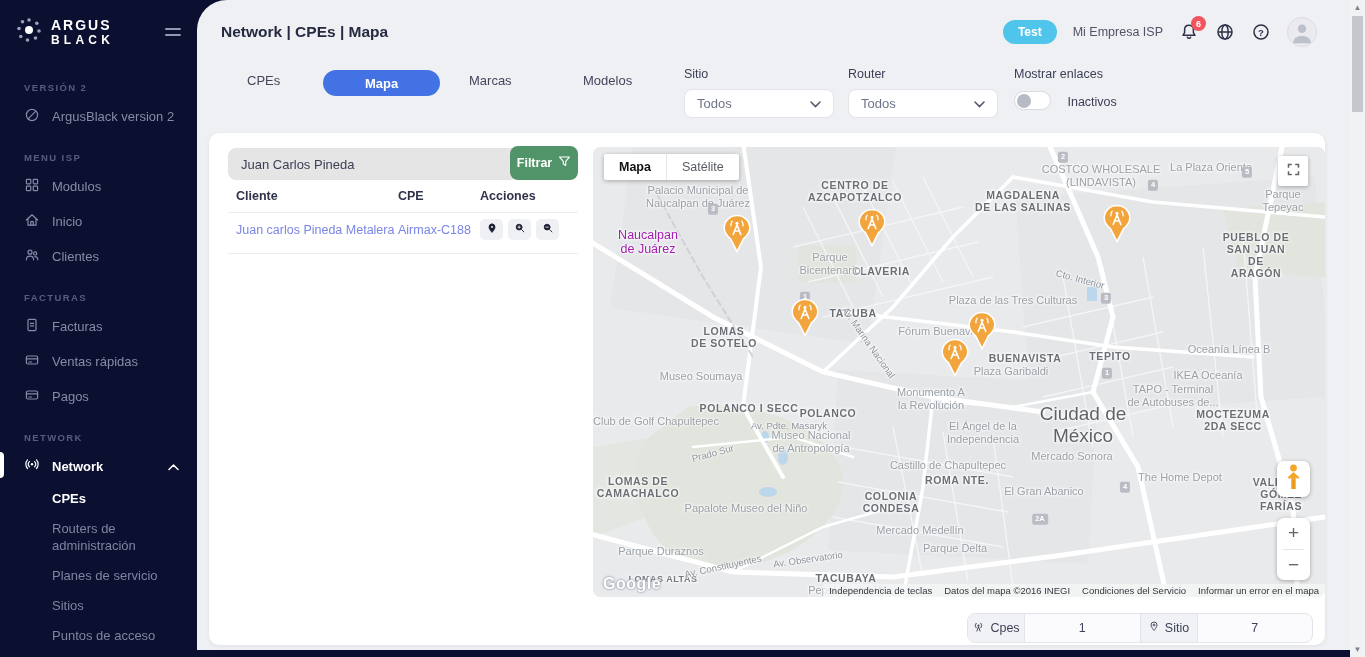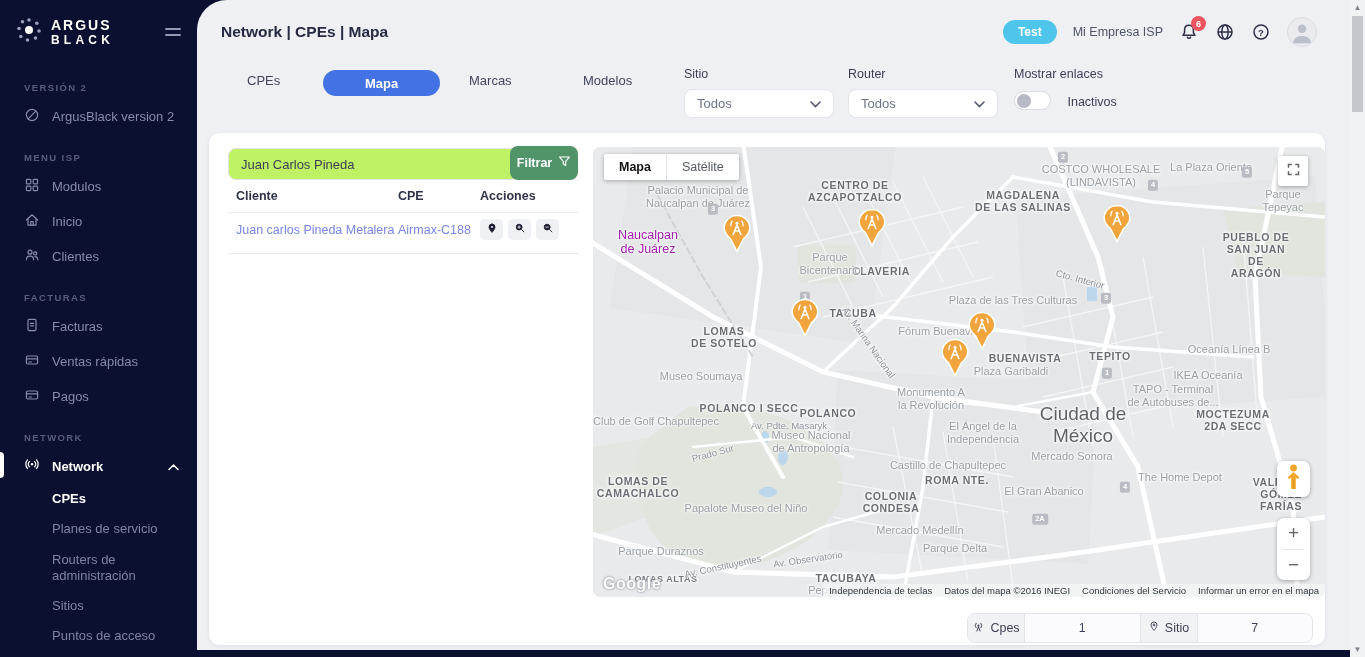--- a/index.html
+++ b/index.html
@@ -40,21 +40,21 @@
   .fgroup{position:absolute;top:67px;}
   .flabel{font-size:12.5px;color:#3b3f55;}
   .fselect{position:relative;margin-top:8px;width:150px;height:29px;background:#fff;border:1px solid #e4e4ea;border-radius:8px;display:flex;align-items:center;padding:0 12px;font-size:13px;color:#6e7387;cursor:pointer;}
   .fselect .chev{margin-left:auto;color:#555a6e;}
   .toggle{position:relative;margin-top:10px;width:37px;height:19px;border:1px solid #d9dae2;border-radius:10px;background:#fff;cursor:pointer;display:inline-block;vertical-align:middle;}
   .knob{position:absolute;left:2px;top:1.5px;width:14px;height:14px;border-radius:50%;background:#b6bac4;}
   .toggle-state{display:inline-block;margin-left:12px;font-size:12.5px;color:#3b3f55;vertical-align:middle;margin-top:12px;}
 
   
   .card{position:absolute;left:12px;top:133px;width:1116px;height:512px;background:#fff;border-radius:10px;box-shadow:0 1px 4px rgba(20,24,60,.07);}
-  .search-input{position:absolute;left:19px;top:15px;width:290px;height:32px;border:1px solid #e2e2e9;border-radius:8px;padding:0 12px;font-size:13px;color:#3c4054;outline:none;font-family:inherit;background:#bef264;}
+  .search-input{position:absolute;left:19px;top:15px;width:290px;height:32px;border:1px solid #e2e2e9;border-radius:8px;padding:0 12px;font-size:13px;color:#3c4054;outline:none;font-family:inherit;background:#e5e5e5;}
   .filtrar-btn{position:absolute;left:301px;top:13px;width:68px;height:34px;background:#51946a;border:none;border-radius:8px;color:#fff;font-size:12.5px;font-weight:700;display:flex;align-items:center;justify-content:center;gap:6px;cursor:pointer;font-family:inherit;}
   .th{position:absolute;top:56px;font-size:12.5px;font-weight:700;color:#2e3248;}
   .hdiv{position:absolute;left:19px;width:350px;height:1px;background:#ececf1;}
   .cell-link{position:absolute;top:90px;font-size:12.5px;color:#7a85e6;cursor:pointer;}
   .actions{position:absolute;left:271px;top:86px;display:flex;gap:5px;}
   .act-btn{width:23px;height:21px;background:#eff0f3;border:none;border-radius:5px;display:flex;align-items:center;justify-content:center;color:#1c1f33;cursor:pointer;}
 
   
   .map{position:absolute;left:384px;top:14px;width:732px;height:450px;border-radius:8px;overflow:hidden;background:#e9eaec;cursor:grab;}
   .map svg.roads{position:absolute;left:0;top:0;}
@@ -187,22 +187,22 @@
           <span><svg width="16" height="16" viewBox="0 0 20 20" fill="none" stroke="currentColor" stroke-width="1.5" stroke-linecap="round" stroke-linejoin="round">
               <circle cx="10" cy="9" r="1.5" fill="currentColor" stroke="none"></circle>
               <path d="M6.8 5.7 a4.8 4.8 0 0 0 0 6.6 M13.2 5.7 a4.8 4.8 0 0 1 0 6.6 M4.4 3.6 a8 8 0 0 0 0 10.8 M15.6 3.6 a8 8 0 0 1 0 10.8"></path>
             </svg></span>
           <span>Network</span>
           <span class="sb-chev"><svg width="11" height="7" viewBox="0 0 11 7" fill="none" stroke="currentColor" stroke-width="1.5" stroke-linecap="round" stroke-linejoin="round">
               <path d="M1 5.5 L5.5 1 L10 5.5"></path>
             </svg></span>
         </div>
         <div class="sb-sub active">CPEs</div>
+        <div class="sb-sub">Routers de administración</div>
         <div class="sb-sub">Planes de servicio</div>
-        <div class="sb-sub">Routers de administración</div>
         <div class="sb-sub">Sitios</div>
         <div class="sb-sub">Puntos de acceso</div>
         <div class="sb-sub">Dispositivos de hogar</div>
       </div>
   </div>
 
   <div class="sheet">
 
     <div class="page-title">Network | CPEs | Mapa</div>
 

